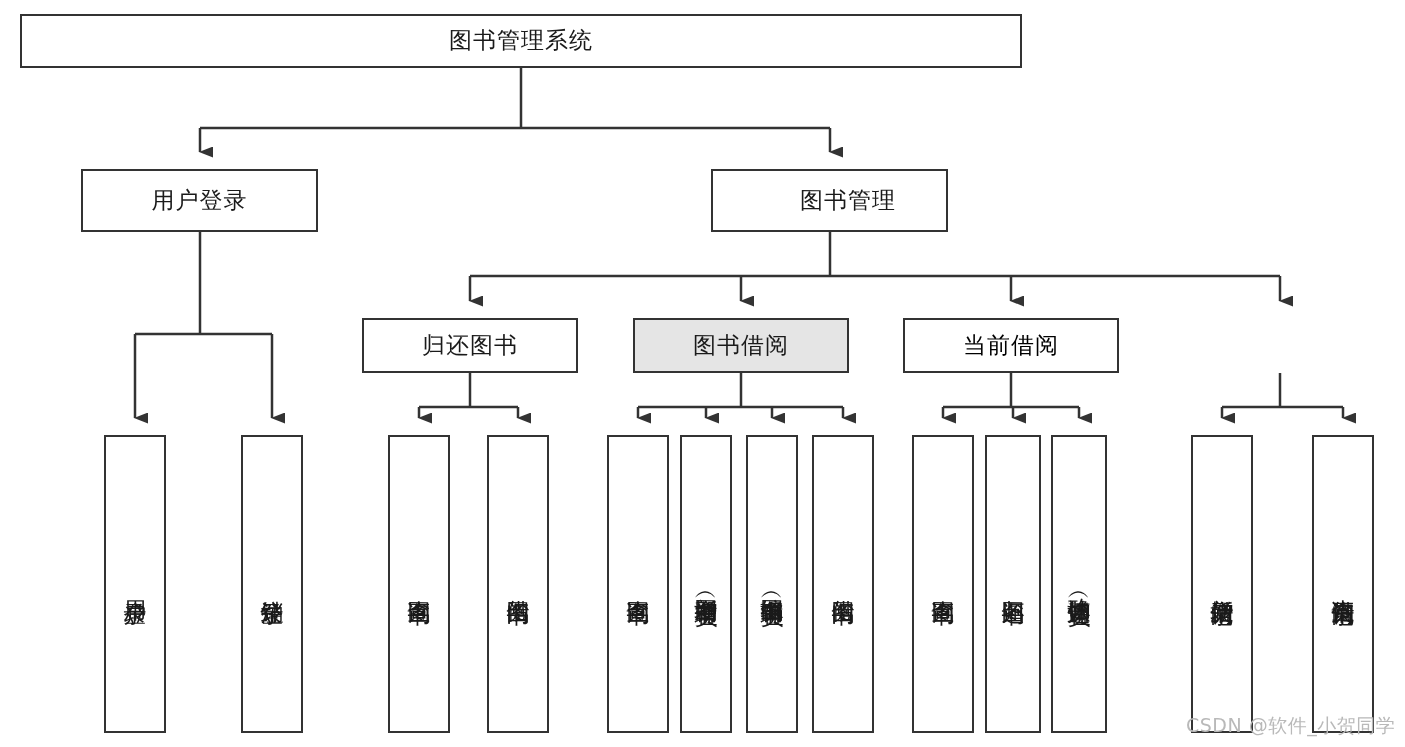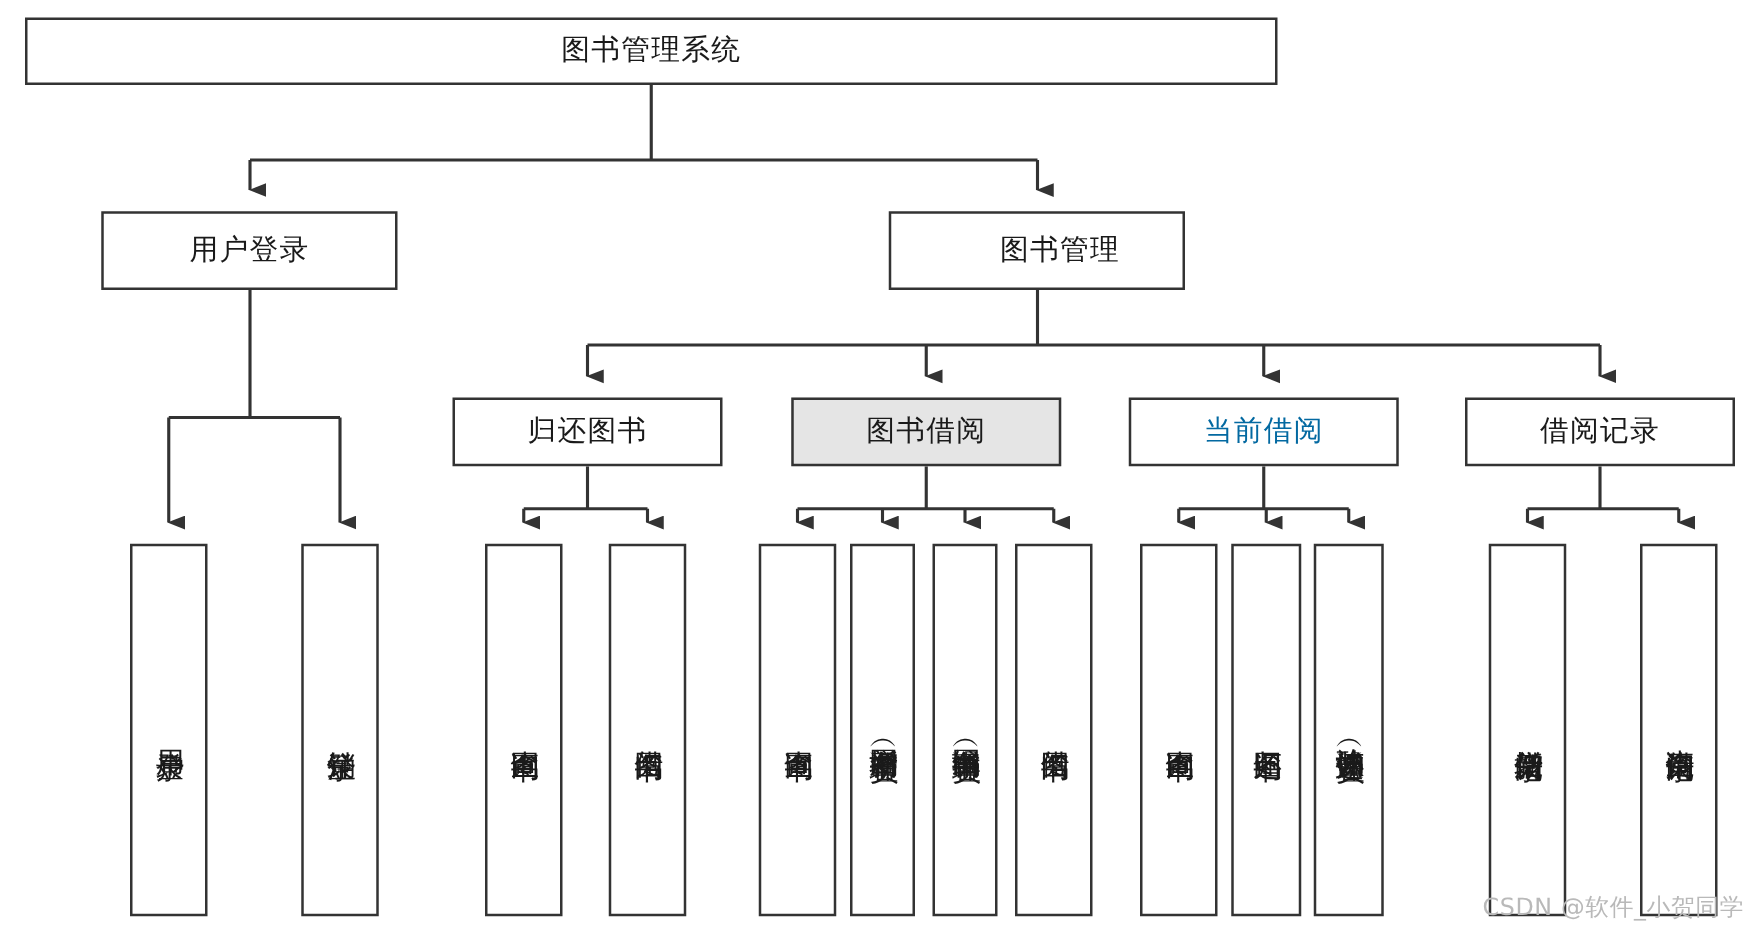--- a/index.html
+++ b/index.html
@@ -131,25 +131,22 @@
   <div class="node horiz" style="left: 711px; top: 169px; width: 237px; height: 63px; border-color: rgb(51, 51, 51); background: rgb(255, 255, 255); color: rgb(26, 26, 26); padding-left: 37px;">
     <span>图书管理</span>
   </div>
 
   <div class="node horiz" style="left: 362px; top: 318px; width: 216px; height: 55px; border-color: rgb(51, 51, 51); background: rgb(255, 255, 255); color: rgb(26, 26, 26);">
     <span>归还图书</span>
   </div>
   <div class="node horiz" style="left: 633px; top: 318px; width: 216px; height: 55px; border-color: rgb(51, 51, 51); background: #e5e5e5; color: rgb(26, 26, 26);">
     <span>图书借阅</span>
   </div>
-  <div class="node horiz" style="left: 903px; top: 318px; width: 216px; height: 55px; border-color: rgb(51, 51, 51); background: rgb(255, 255, 255); color: #0369a1;">
+  <div class="node horiz" style="left: 903px; top: 318px; width: 216px; height: 55px; border-color: rgb(51, 51, 51); background: rgb(255, 255, 255); color: #000000;">
     <span>当前借阅</span>
-  </div>
-  <div class="node horiz" style="left: 1172px; top: 318px; width: 216px; height: 55px; border-color: rgb(51, 51, 51); background: rgb(255, 255, 255); color: rgb(26, 26, 26);">
-    <span>借阅记录</span>
   </div>
 
   <div class="node vert" style="left: 104px; top: 435px; width: 62px; height: 298px; border-color: rgb(51, 51, 51); background: rgb(255, 255, 255); color: rgb(26, 26, 26);">
     <span class="vtext">用户登录</span>
   </div>
   <div class="node vert" style="left: 241px; top: 435px; width: 62px; height: 298px; border-color: rgb(51, 51, 51); background: rgb(255, 255, 255); color: rgb(26, 26, 26);">
     <span class="vtext">注销登录</span>
   </div>
   <div class="node vert" style="left: 388px; top: 435px; width: 62px; height: 298px; border-color: rgb(51, 51, 51); background: rgb(255, 255, 255); color: rgb(26, 26, 26);">
     <span class="vtext">查询图书</span>

